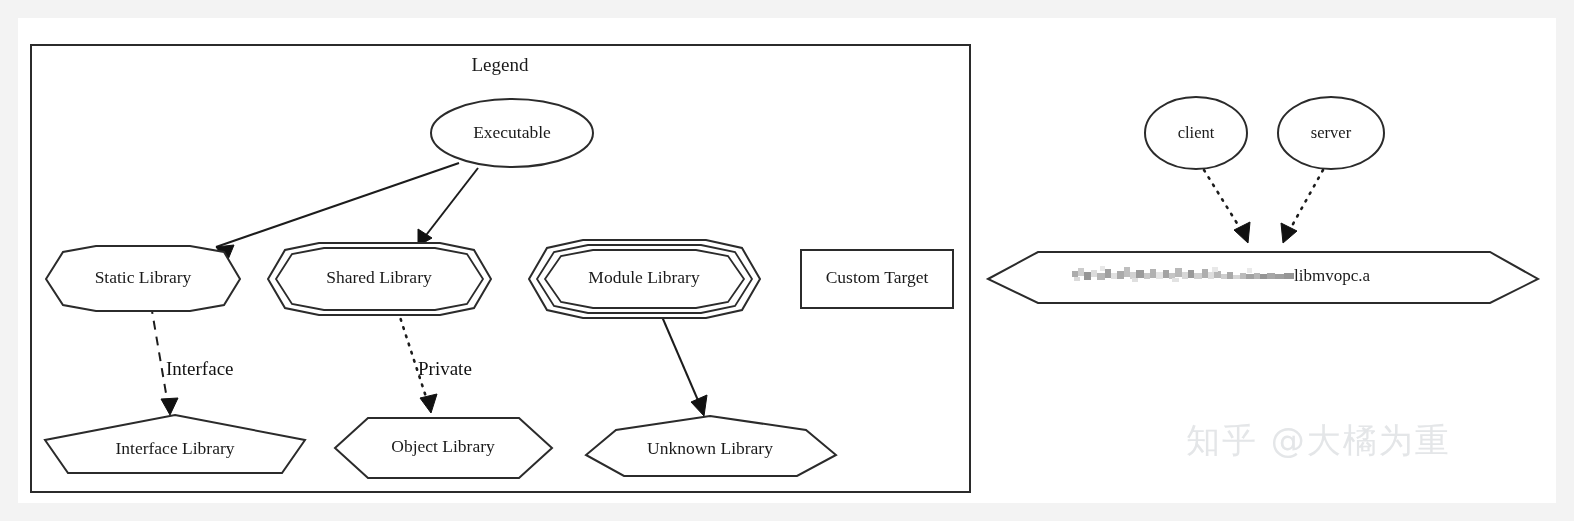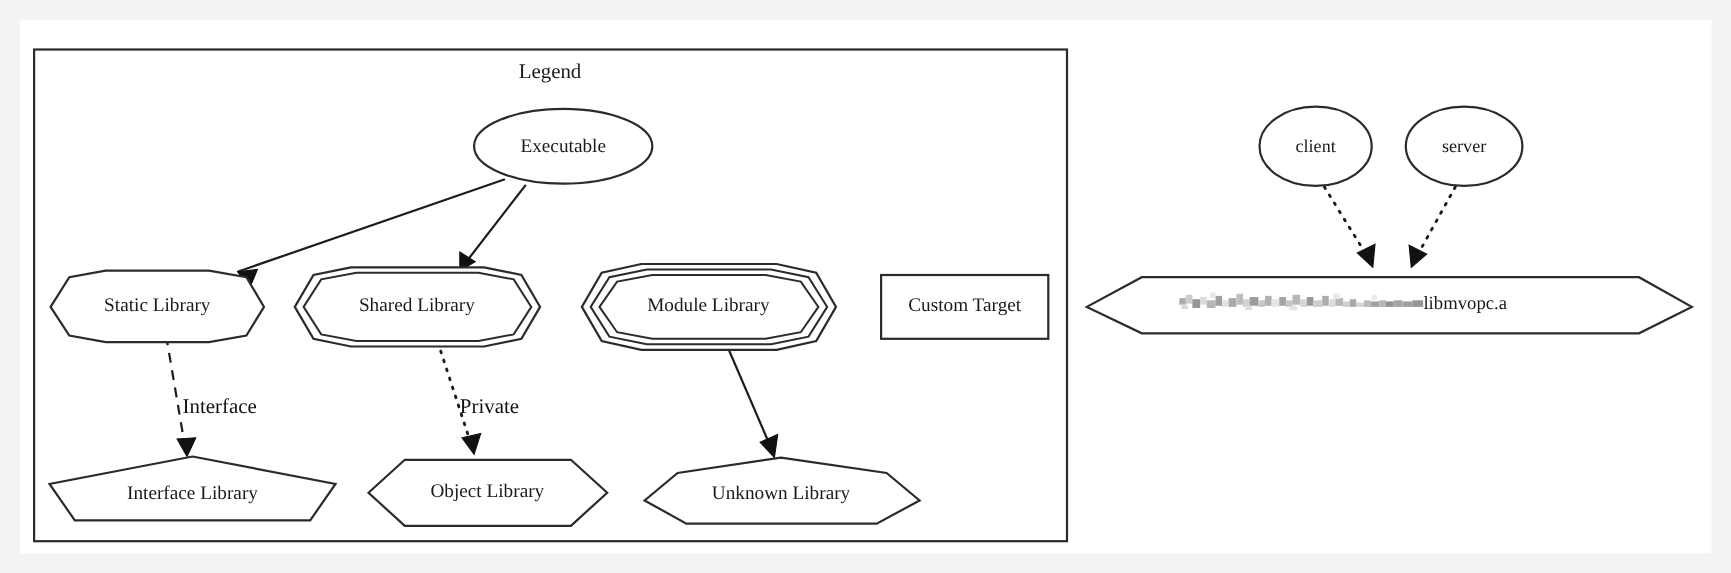--- a/index.html
+++ b/index.html
@@ -270,14 +270,15 @@
       <rect x="212" y="9" width="10" height="6" fill="#6e6e6e"></rect>
       <rect x="2" y="13" width="6" height="4" fill="#cccccc"></rect>
       <rect x="28" y="2" width="5" height="5" fill="#dedede"></rect>
       <rect x="60" y="14" width="6" height="4" fill="#d4d4d4"></rect>
       <rect x="100" y="14" width="7" height="4" fill="#d8d8d8"></rect>
       <rect x="140" y="3" width="6" height="5" fill="#e0e0e0"></rect>
       <rect x="175" y="4" width="5" height="5" fill="#e2e2e2"></rect>
     </g>
   </svg>
 
+  <div id="watermark">知乎 @大橘为重</div>
 
 </div>
 
 </body></html>

